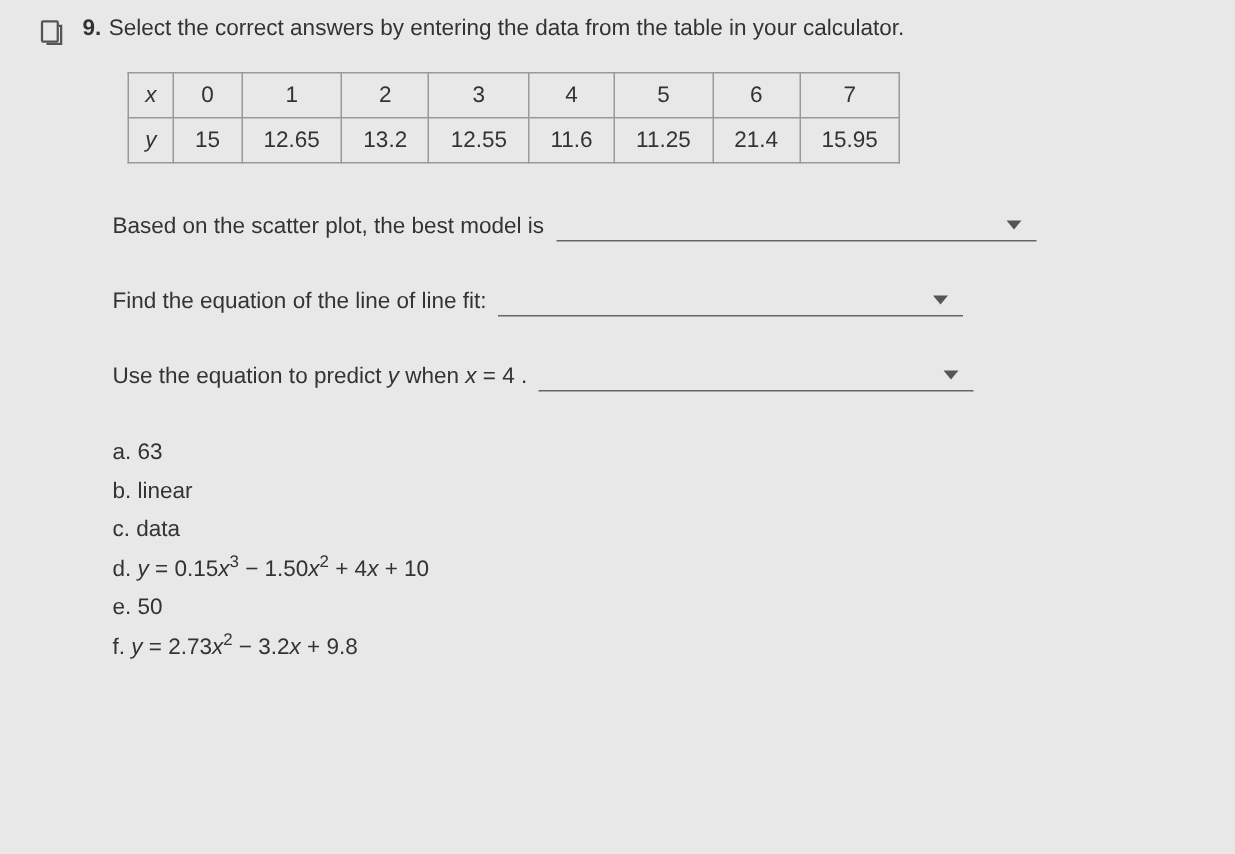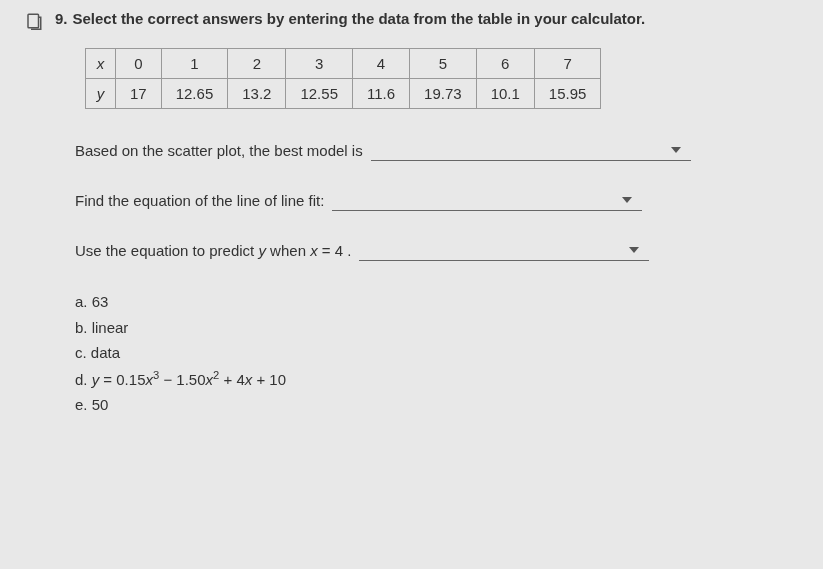--- a/index.html
+++ b/index.html
@@ -26,21 +26,21 @@
       height: 18px;
       margin-right: 12px;
       margin-top: 2px;
       flex-shrink: 0;
     }
     .question-number {
       font-weight: bold;
       margin-right: 5px;
     }
     .question-text {
-      font-weight: bold;
+      font-weight: normal;
       flex: 1;
     }
     .table-wrap {
       padding-left: 60px;
       margin-bottom: 30px;
     }
     table {
       border-collapse: collapse;
     }
     td {
@@ -114,27 +114,27 @@
       <td>1</td>
       <td>2</td>
       <td>3</td>
       <td>4</td>
       <td>5</td>
       <td>6</td>
       <td>7</td>
     </tr>
     <tr>
       <td class="label-cell">y</td>
-      <td>17</td>
+      <td>15</td>
       <td>12.65</td>
       <td>13.2</td>
       <td>12.55</td>
       <td>11.6</td>
-      <td>19.73</td>
-      <td>10.1</td>
+      <td>11.25</td>
+      <td>21.4</td>
       <td>15.95</td>
     </tr>
   </tbody>
     </table>
 </div>
 
 <div class="prompt-row">
   <span class="prompt-text">Based on the scatter plot, the best model is</span>
   <div class="dropdown dd-wide1">
     <div class="chevron"></div>
@@ -158,13 +158,16 @@
 </div>
 
 <div class="options">
   <div>a. 63</div>
   <div>b. linear</div>
   <div>c. data</div>
   <div>
     <span>d. </span><span class="math-i">y</span> = 0.15<span class="math-i">x</span><sup>3</sup> − 1.50<span class="math-i">x</span><sup>2</sup> + 4<span class="math-i">x</span> + 10
   </div>
   <div>e. 50</div>
+  <div>
+    <span>f. </span><span class="math-i">y</span> = 2.73<span class="math-i">x</span><sup>2</sup> − 3.2<span class="math-i">x</span> + 9.8
+  </div>
 </div>
 
 </body></html>

